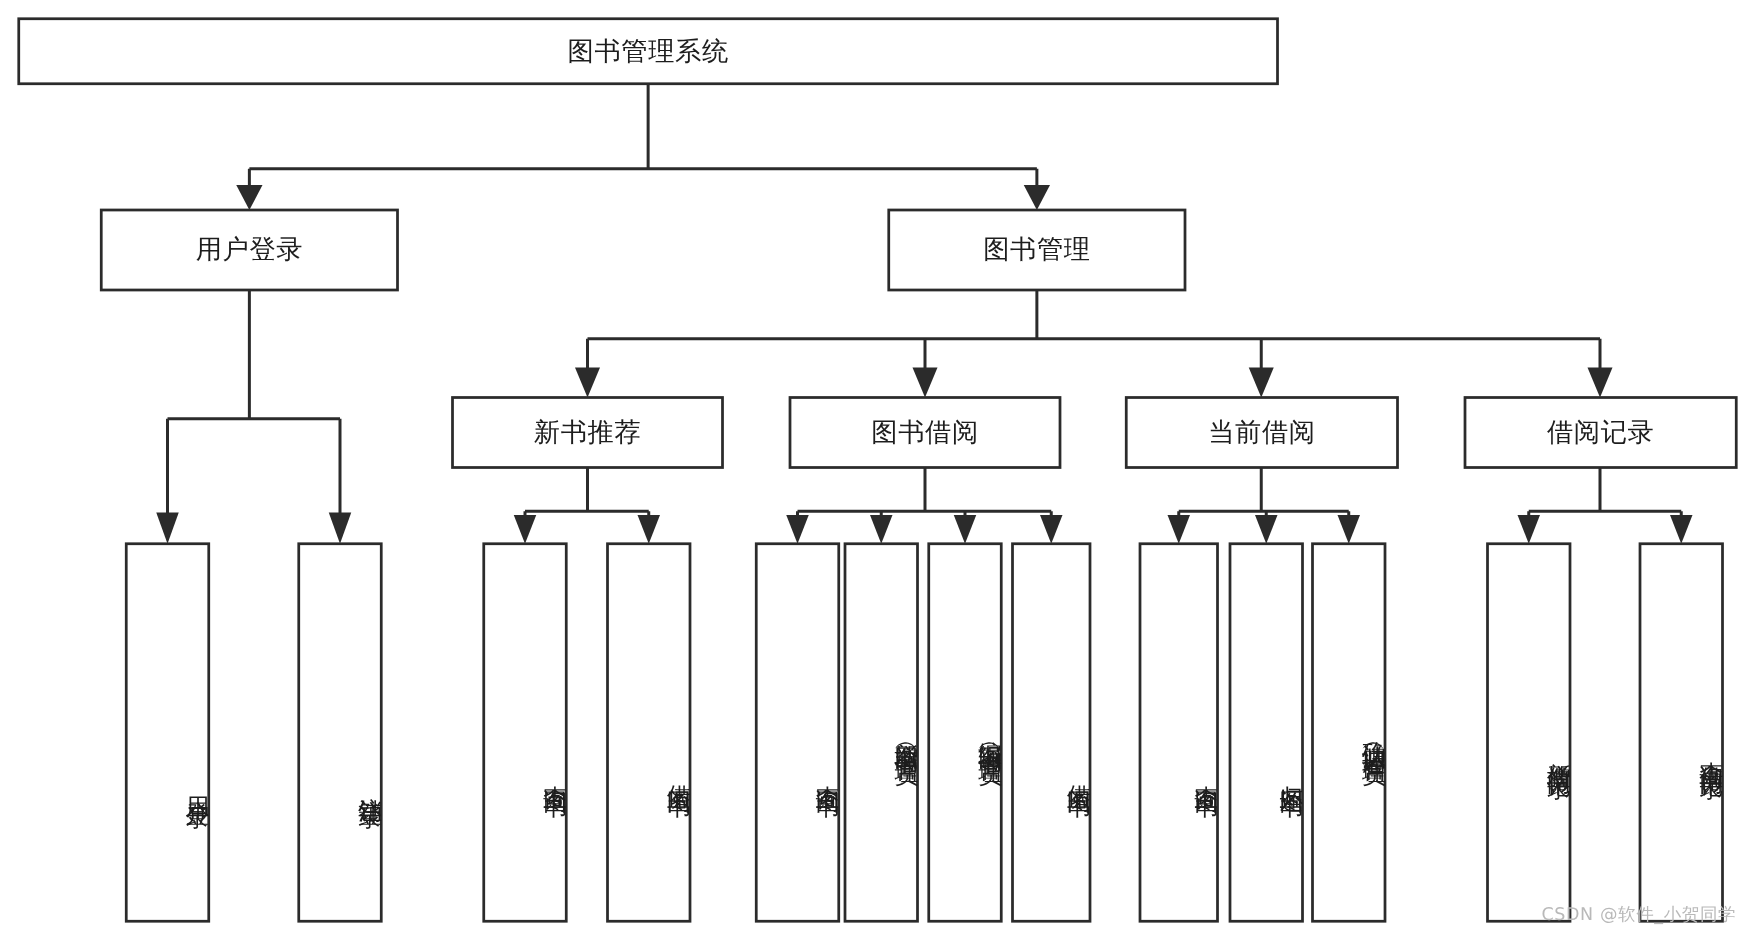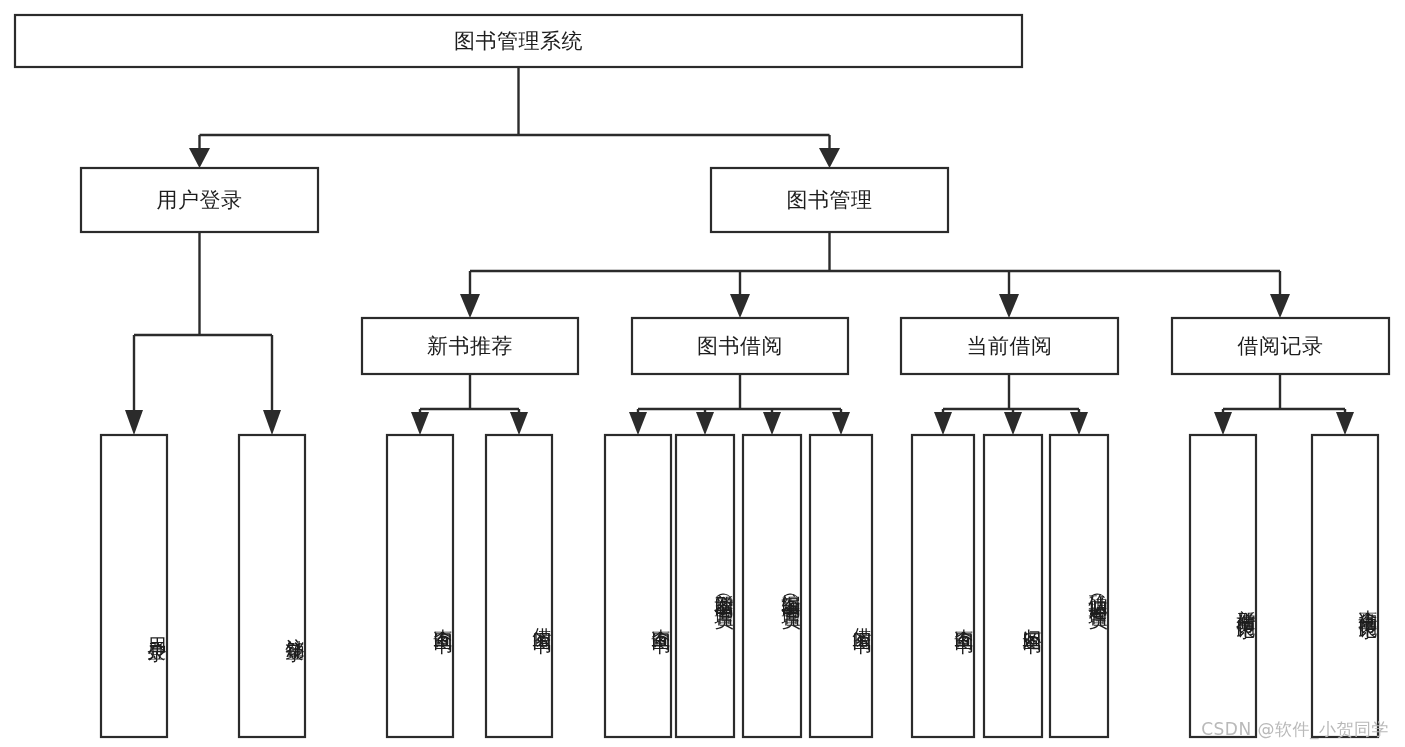--- a/index.html
+++ b/index.html
@@ -63,21 +63,21 @@
     align-items: flex-start;
     justify-content: center;
     white-space: nowrap;
     pointer-events: none;
   }
   .watermark {
     position: absolute;
     right: 16px;
     bottom: 6px;
     font-family: "DejaVu Sans", "Liberation Sans", sans-serif;
-    font-size: 17px;
+    font-size: 14px;
     color: #b9b9b9;
     letter-spacing: 0.5px;
     white-space: nowrap;
   }
 </style>
 </head>
 <body>
 
 <div id="diagram-root">
 

